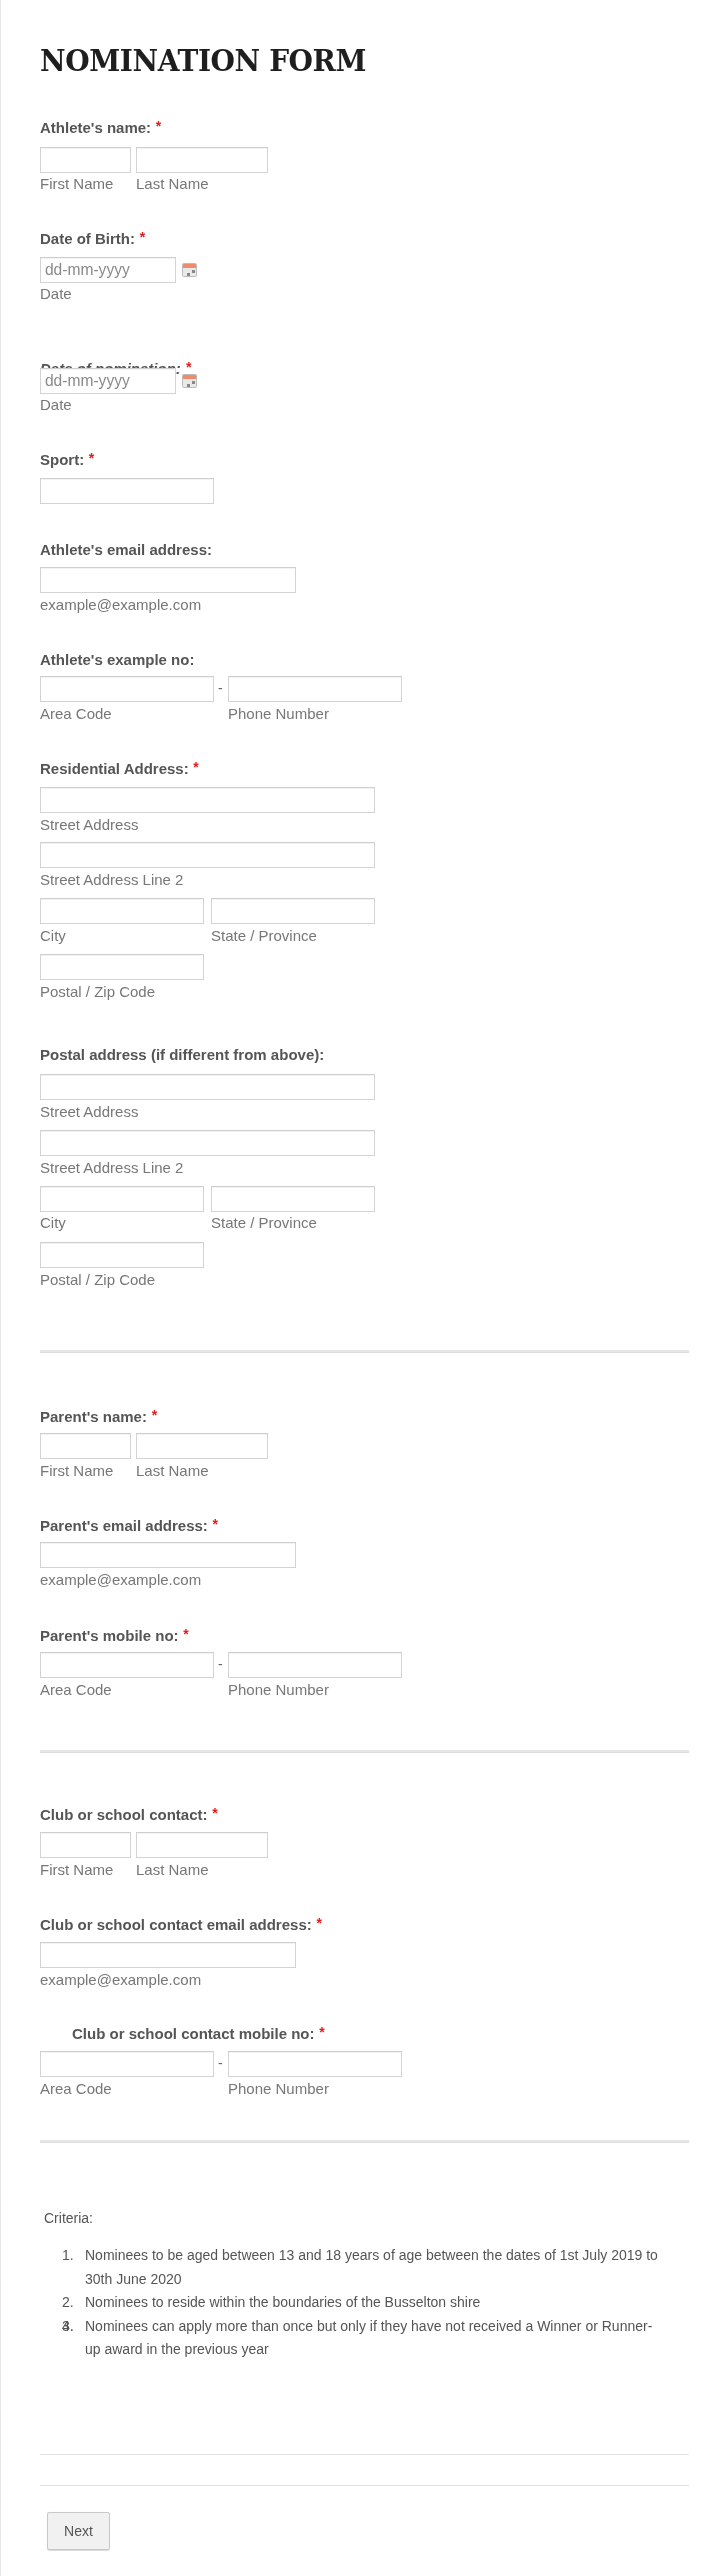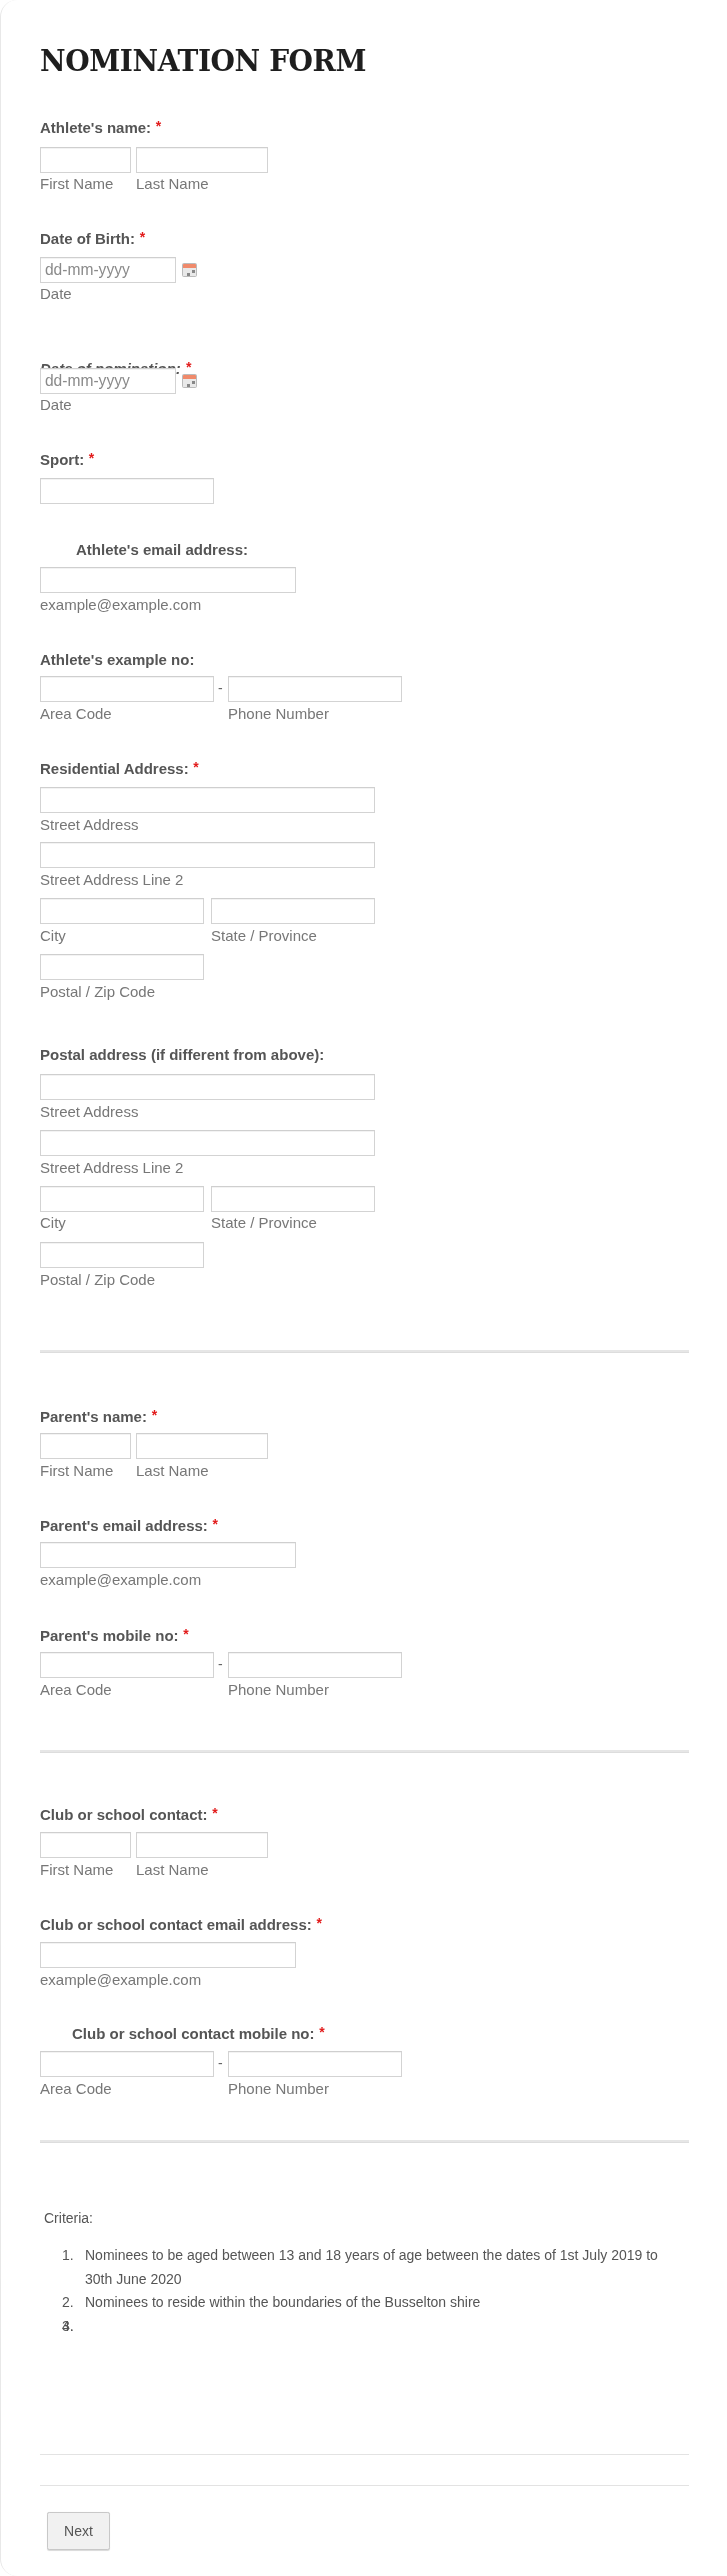--- a/index.html
+++ b/index.html
@@ -1,18 +1,18 @@
 <!DOCTYPE html>
 <html style="font-size:12.5px"><head>
 <meta charset="utf-8">
 <style>
   * { box-sizing: border-box; margin: 0; padding: 0; }
   html, body { width: 727px; height: 2576px; background: #fff; overflow: hidden; }
   body { font-family: "Liberation Sans", sans-serif; color: #555; position: relative; }
-  .page { position: absolute; left: 0; top: 0; width: 727px; height: 2576px; border-left: 0.8px solid #e8e8e8; border-radius: 17px; }
+  .page { position: absolute; left: 0; top: 0; width: 727px; height: 2576px; border-left: 0.8px solid #e8e8e8; }
   .abs { position: absolute; }
   .title { left: 39px; top: 45px; font-family: "DejaVu Serif", serif; font-weight: bold; font-size: 28px; letter-spacing: -0.4px; color: #1e1e1e; text-transform: uppercase; transform: scaleY(1.05); }
   .label { font-size: 15px; font-weight: bold; color: #555; white-space: nowrap; }
   .req { color: #e21b1b; font-weight: bold; font-size: 14px; margin-left: 4.7px; position: relative; top: -2.3px; }
   .inp { height: 26px; border: 0.8px solid #d3d3d3; border-top-color: #cfcfcf; background: #fff; box-shadow: inset 0 0.8px 0 #efefef; font-family: "Liberation Sans", sans-serif; font-size: 15.6px; color: #888; padding: 0 3.9px; outline: none; }
   .inp::placeholder { color: #8a8a8a; }
   .sub { font-size: 15px; color: #777; white-space: nowrap; }
   .dash { font-size: 14px; color: #666; }
   .cal { width: 15px; height: 14px; border: 0.8px solid #bbb; background: #e9e9e9; border-radius: 1.6px; overflow: hidden; }
   .cal .bar { position: absolute; left: 0; top: 0; width: 100%; height: 3.9px; background: #f08a6b; }
@@ -60,21 +60,21 @@
       <div class="sq" style="left:8.6px;top:6.3px;"></div>
       <div class="sq" style="left:3.9px;top:8.6px;"></div>
   </div>
   <div class="abs sub" style="left:39px;top:396px;">Date</div>
 
   <div class="abs label" style="left:39px;top:451px;">
     <span>Sport:</span><span class="req">*</span>
   </div>
   <input class="abs inp" style="left: 39px; top: 478px; width: 174px;">
 
-  <div class="abs label" style="left:39px;top:541px;margin-left:36px;">Athlete's email address:</div>
+  <div class="abs label" style="left:39px;top:541px;">Athlete's email address:</div>
   <input class="abs inp" style="left: 39px; top: 567px; width: 256px;">
   <div class="abs sub" style="left:39px;top:596px;">example@example.com</div>
 
   <div class="abs label" style="left:39px;top:651px;">Athlete's example no:</div>
   <input class="abs inp" style="left: 39px; top: 676px; width: 174px;">
   <div class="abs dash" style="left:217px;top:680px;">-</div>
   <input class="abs inp" style="left: 227px; top: 676px; width: 174px;">
   <div class="abs sub" style="left:39px;top:705px;">Area Code</div>
   <div class="abs sub" style="left:227px;top:705px;">Phone Number</div>
 
@@ -154,21 +154,21 @@
   <div class="abs sub" style="left:39px;top:2080px;">Area Code</div>
   <div class="abs sub" style="left:227px;top:2080px;">Phone Number</div>
 
   <div class="abs divider" style="left:39px;top:2140px;width:649px;"></div>
 
   <div class="abs criteria" style="left:43px;top:2210px;">Criteria:</div>
   <div class="abs crit-list" style="left:39px;top:2244px;">
     <div class="item"><span class="num">1.</span><span>Nominees to be aged between 13 and 18 years of age between the dates of 1st July 2019 to 30th June 2020</span></div>
     <div class="item"><span class="num">2.</span><span>Nominees to reside within the boundaries of the Busselton shire</span></div>
     <div class="item"><span class="num">3.</span></div>
-    <div class="item"><span class="num">4.</span></div>
+    <div class="item"><span class="num">4.</span><span>Nominees can apply more than once but only if they have not received a Winner or Runner-up award in the previous year</span></div>
   </div>
 
   <div class="abs thin" style="left:39px;top:2454px;width:649px;"></div>
   <div class="abs thin" style="left:39px;top:2485px;width:649px;"></div>
 
   <button class="abs btn" style="left:46px;top:2512px;width:63px;height:38px;">Next</button>
 
 </div>
 
 

